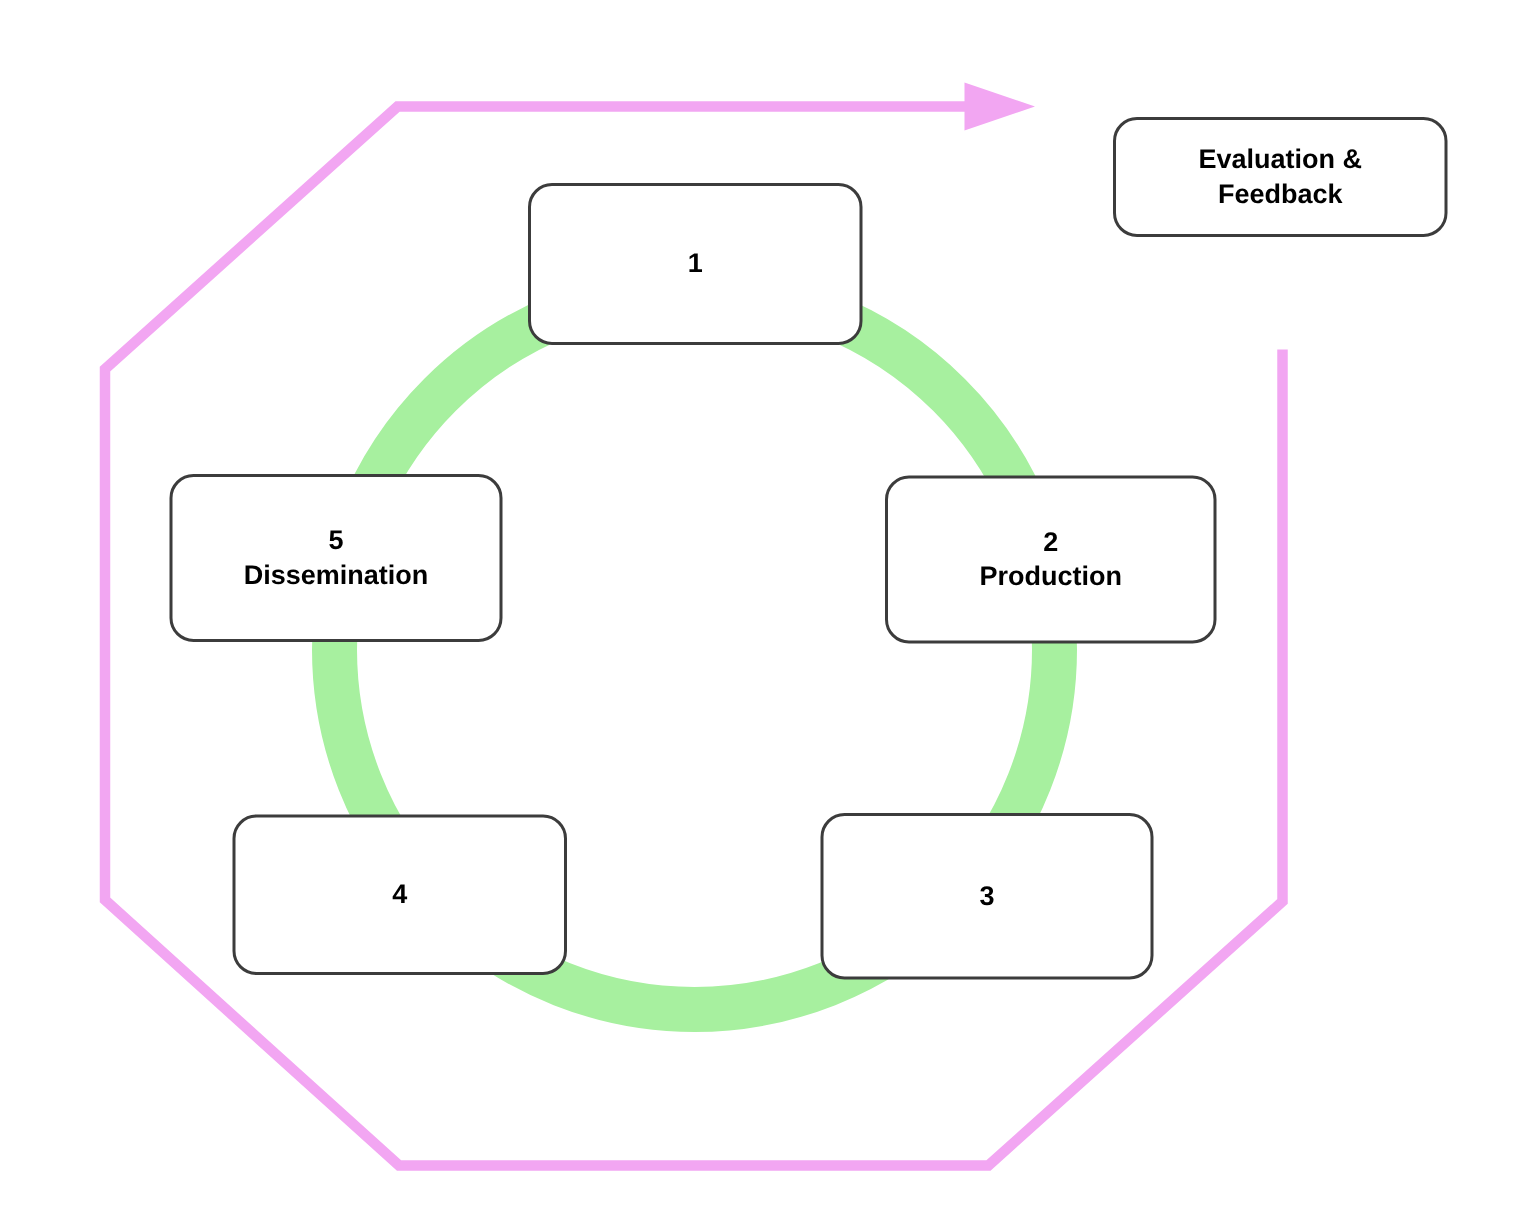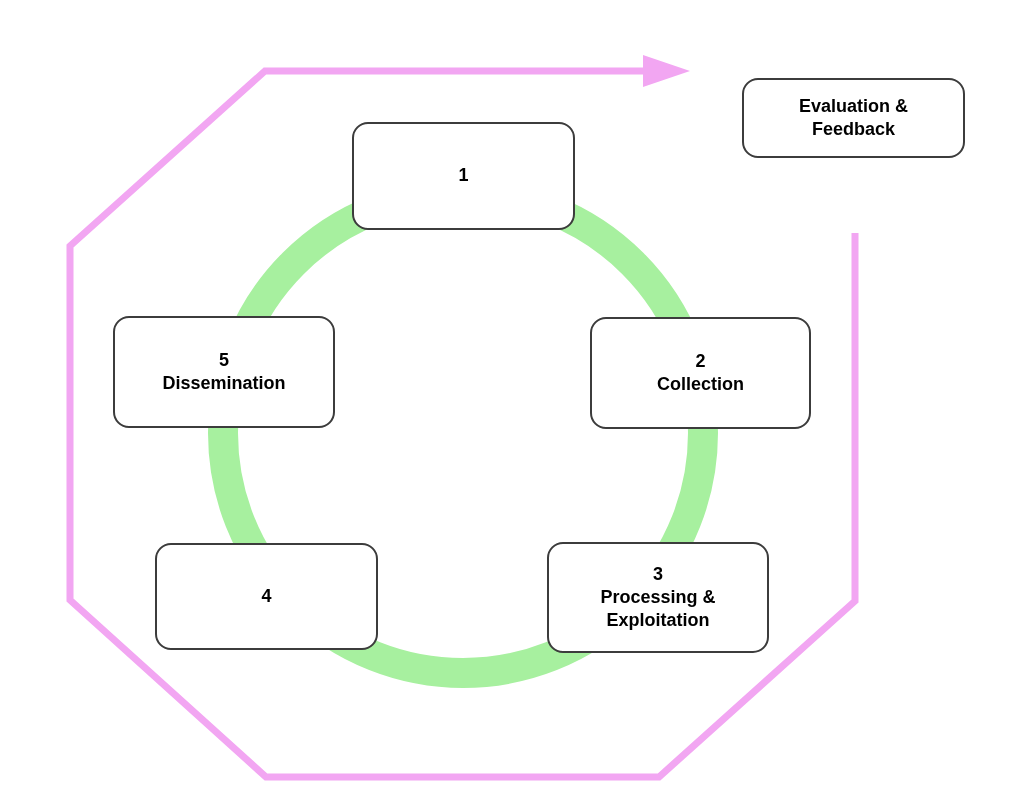--- a/index.html
+++ b/index.html
@@ -51,27 +51,25 @@
     <polyline points="855,233 855,601 659,777 266,777 70,600 70,246 265,71 650,71" fill="none" stroke-width="7" stroke-linejoin="miter" stroke="#f2a6f2"></polyline>
     <polygon points="690,71 643,55 643,87" fill="#f2a6f2"></polygon>
   </svg>
 
   <div class="node" style="left:352px; top:122px; width:223px; height:108px">
     <div>1</div>
   </div>
 
   <div class="node" style="left:590px; top:317px; width:221px; height:112px">
     <div>2</div>
-    <div>Collection</div>
+    <div>Production</div>
   </div>
 
   <div class="node" style="left:547px; top:542px; width:222px; height:111px">
     <div>3</div>
-    <div>Processing &amp;
-Exploitation</div>
   </div>
 
   <div class="node" style="left:155px; top:543px; width:223px; height:107px">
     <div>4</div>
   </div>
 
   <div class="node" style="left:113px; top:316px; width:222px; height:112px">
     <div>5</div>
     <div>Dissemination</div>
   </div>

